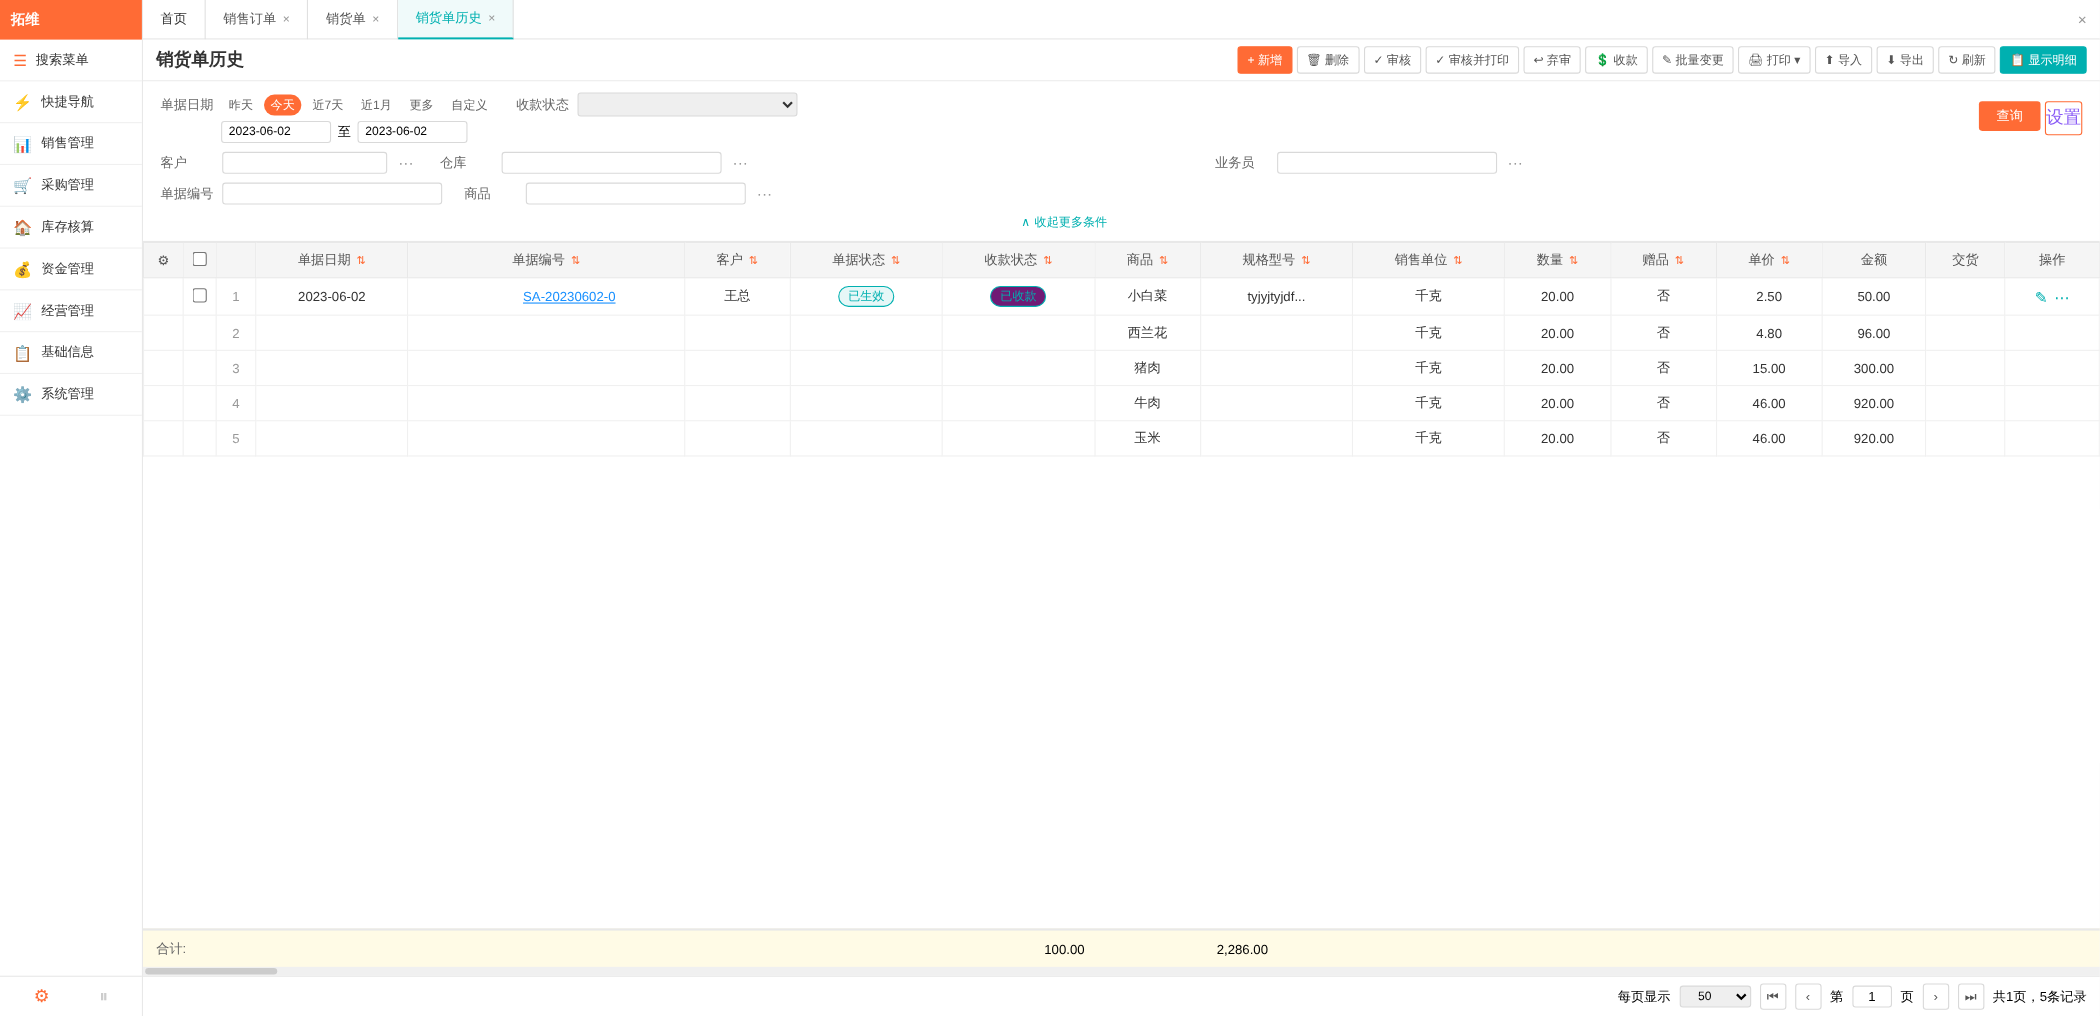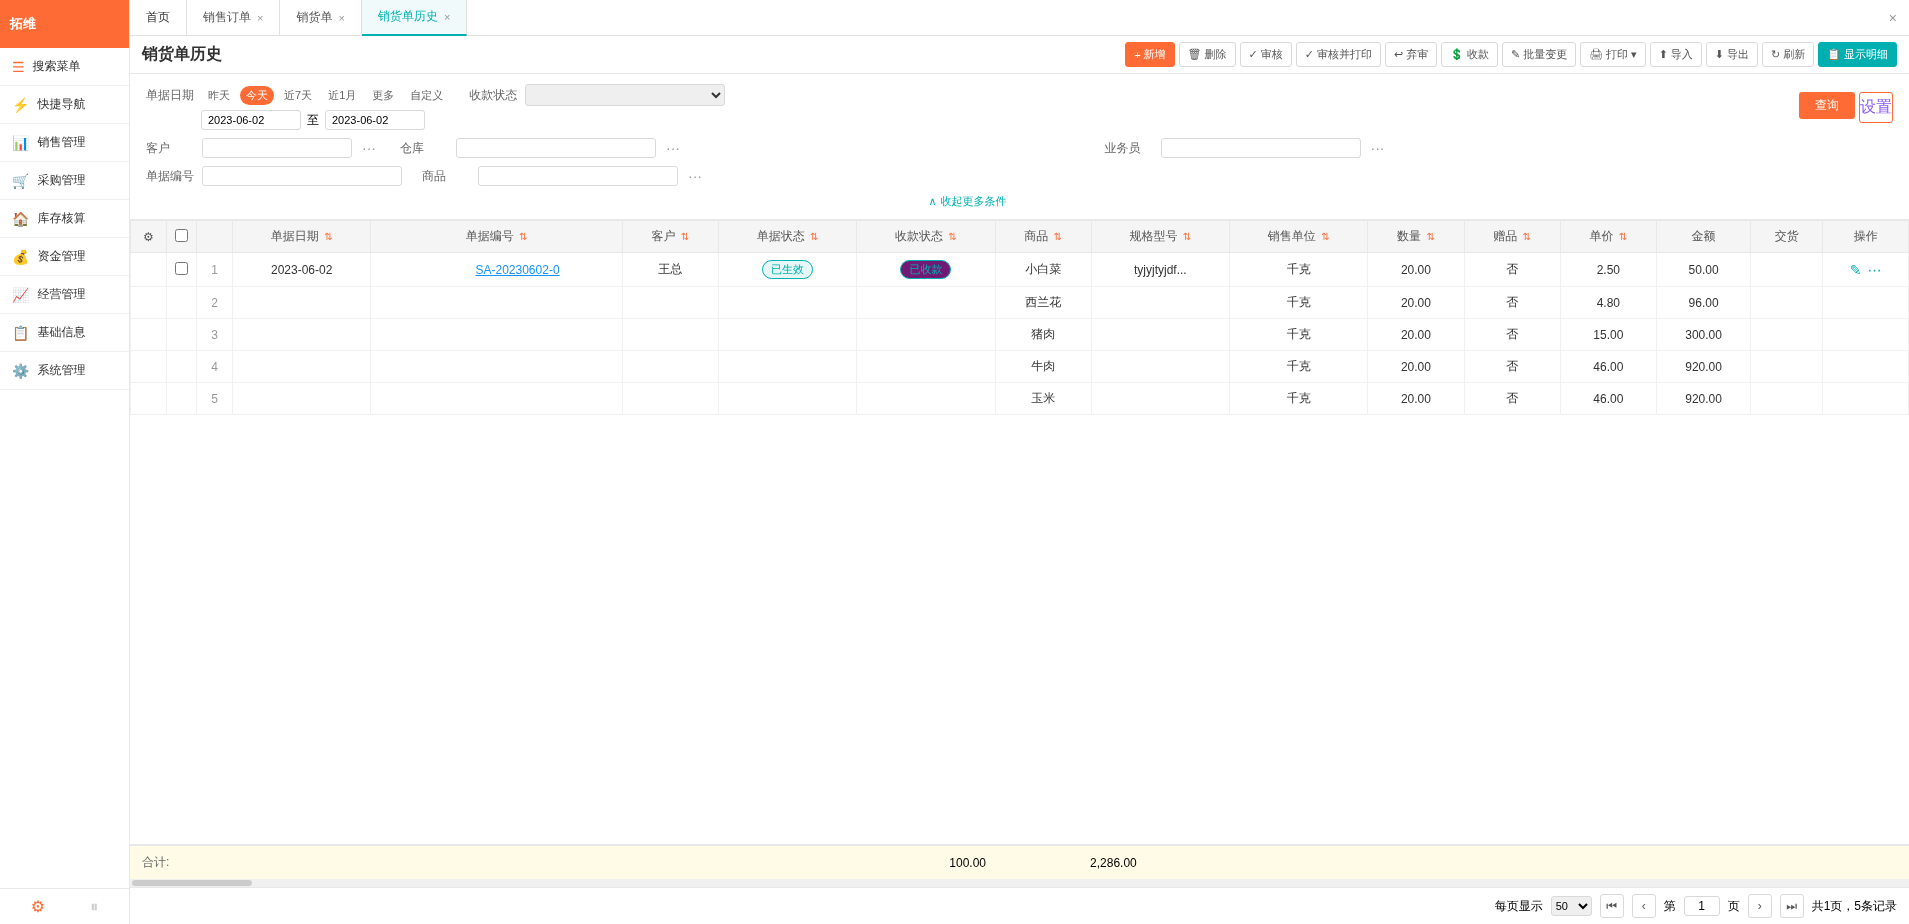--- a/index.html
+++ b/index.html
@@ -14,21 +14,21 @@
       flex-direction: column;
       flex-shrink: 0;
       height: 100%;
     }
     .sidebar-logo {
       background: #ff6b35;
       color: #fff;
       padding: 6px 10px;
       font-size: 13px;
       font-weight: bold;
-      height: 48px;
+      height: 36px;
       display: flex;
       align-items: center;
     }
     .sidebar-item {
       display: flex;
       align-items: center;
       padding: 10px 12px;
       cursor: pointer;
       color: #333;
       font-size: 12px;
@@ -224,35 +224,35 @@
     .table-footer {
       background: #fffbe6;
       border-top: 2px solid #e8e8e8;
       padding: 8px 12px;
       display: flex;
       align-items: center;
       font-size: 12px;
       flex-shrink: 0;
     }
     .footer-label { color: #666; margin-right: 20px; }
-    .footer-total { display: flex; gap: 24px; flex: 1; }
+    .footer-total { display: flex; gap: 40px; flex: 1; }
 
     
     .pagination-bar {
       background: #fff;
       border-top: 1px solid #e8e8e8;
       padding: 6px 12px;
       display: flex;
       align-items: center;
       justify-content: flex-end;
       gap: 8px;
       flex-shrink: 0;
       font-size: 12px;
     }
-    .page-size-select { border: 1px solid #d9d9d9; border-radius: 3px; padding: 2px 0; font-size: 11px; }
+    .page-size-select { border: 1px solid #d9d9d9; border-radius: 3px; padding: 2px 12px; font-size: 11px; }
     .page-btn {
       width: 24px; height: 24px;
       border: 1px solid #d9d9d9;
       border-radius: 3px;
       background: #fff;
       cursor: pointer;
       display: flex; align-items: center; justify-content: center;
       font-size: 12px;
       color: #555;
     }

